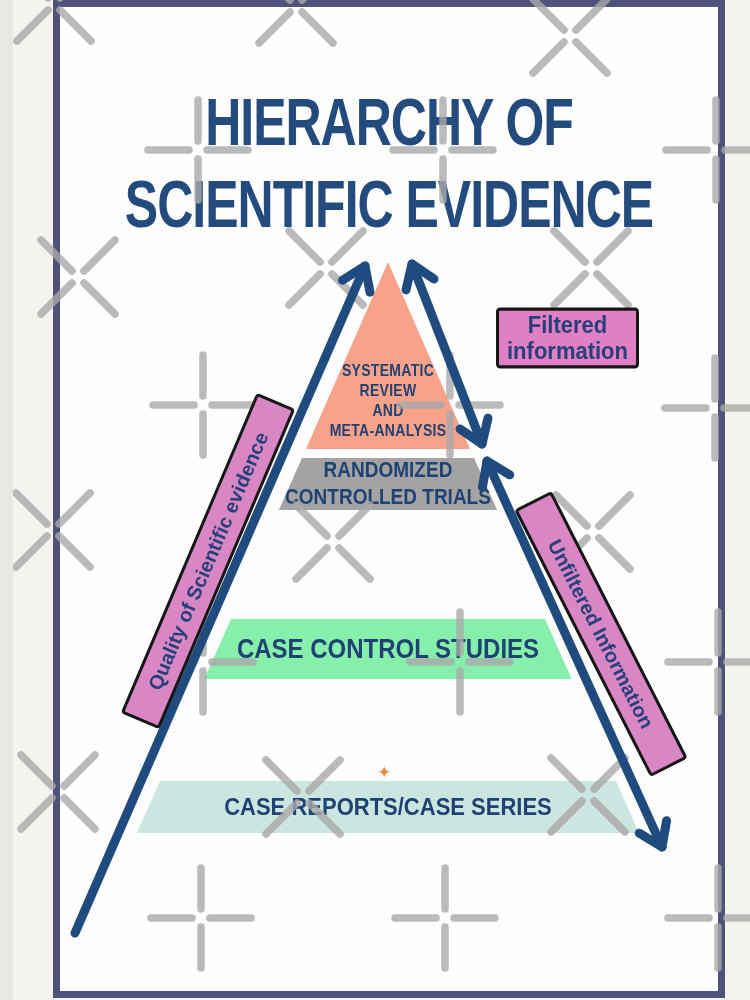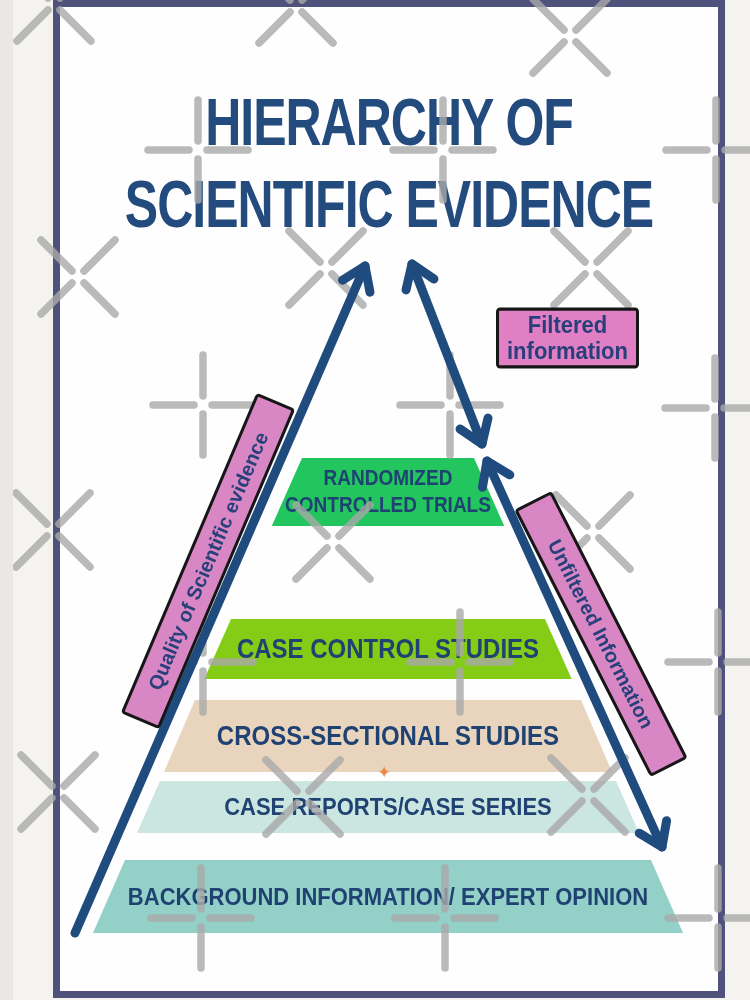--- a/index.html
+++ b/index.html
@@ -24,27 +24,27 @@
   
   .band{position:absolute;display:flex;align-items:center;justify-content:center;z-index:1;}
   .band-label{
     text-align:center;color:#1F4273;font-weight:bold;
     transform:scaleY(1.12);letter-spacing:0px;
   }
   .band-label span{display:block;}
   .b1{left:293px;top:262px;width:164px;height:187px;background:#F9A28A;
       clip-path:polygon(50% 0,100% 100%,0 100%);align-items:flex-end;}
   .b1 .band-label{font-size:14px;line-height:18px;padding-bottom:12px;letter-spacing:.3px;}
-  .b2{left:257px;top:458px;width:236px;height:68px;background:#22c55e;
+  .b2{left:257px;top:458px;width:236px;height:52px;background:#a3a3a3;
       clip-path:polygon(32px 0,204px 0,236px 72px,0 72px);}
   .b2 .band-label{font-size:19px;line-height:24px;}
   .b3{left:222px;top:538px;width:306px;height:72px;background:#F9B3C3;
       clip-path:polygon(32px 0,274px 0,306px 72px,0 72px);}
   .b3 .band-label{font-size:25px;}
-  .b4{left:186px;top:619px;width:378px;height:60px;background:#84cc16;
+  .b4{left:186px;top:619px;width:378px;height:60px;background:#86efac;
       clip-path:polygon(32px 0,346px 0,378px 72px,0 72px);}
   .b4 .band-label{font-size:24px;}
   .b5{left:151px;top:700px;width:448px;height:72px;background:#E9D4BE;
       clip-path:polygon(31px 0,417px 0,448px 72px,0 72px);}
   .b5 .band-label{font-size:24px;}
   .b6{left:116px;top:781px;width:518px;height:52px;background:#CBE5E1;
       clip-path:polygon(31px 0,487px 0,518px 70px,0 70px);}
   .b6 .band-label{font-size:22px;}
   .b7{left:80px;top:860px;width:590px;height:73px;background:#93D0C8;
       clip-path:polygon(32px 0,558px 0,590px 73px,0 73px);}
@@ -72,44 +72,42 @@
 </style>
 </head>
 <body>
 
 <div class="stage">
 
   <div class="frame"></div>
 
   <h1 class="title"><span>HIERARCHY OF</span><br><span>SCIENTIFIC EVIDENCE</span></h1>
 
+  <div class="band b1">
+    <div class="band-label">
+      <span>SYSTEMATIC</span>
+      <span>REVIEW</span>
+      <span>AND</span>
+      <span>META-ANALYSIS</span>
+    </div>
+  </div>
   <div class="band b2">
     <div class="band-label">
       <span>RANDOMIZED</span>
       <span>CONTROLLED TRIALS</span>
     </div>
   </div>
   <div class="band b4">
     <div class="band-label">
       <span>CASE CONTROL STUDIES</span>
     </div>
   </div>
-  <div class="band b5">
-    <div class="band-label">
-      <span>CROSS-SECTIONAL STUDIES</span>
-    </div>
-  </div>
   <div class="band b6">
     <div class="band-label">
       <span>CASE REPORTS/CASE SERIES</span>
-    </div>
-  </div>
-  <div class="band b7">
-    <div class="band-label">
-      <span>BACKGROUND INFORMATION/ EXPERT OPINION</span>
     </div>
   </div>
 
   <div class="sparkle">✦</div>
 
   <svg class="wm-layer" width="750" height="1000" viewBox="0 0 750 1000" id="wm">
       <path d="M4,-33 L35,-2 M47,10 L78,41 M78,-33 L47,-2 M35,10 L4,41" stroke="#A9A9A9" stroke-width="7.5" stroke-linecap="round" fill="none" opacity="0.8"></path>
       <path d="M246,-31 L277,0 M289,12 L320,43 M320,-31 L289,0 M277,12 L246,43" stroke="#A9A9A9" stroke-width="7.5" stroke-linecap="round" fill="none" opacity="0.8"></path>
       <path d="M520,-1 L551,30 M563,42 L594,73 M594,-1 L563,30 M551,42 L520,73" stroke="#A9A9A9" stroke-width="7.5" stroke-linecap="round" fill="none" opacity="0.8"></path>
       <path d="M28,240 L59,271 M71,283 L102,314 M102,240 L71,271 M59,283 L28,314" stroke="#A9A9A9" stroke-width="7.5" stroke-linecap="round" fill="none" opacity="0.8"></path>

